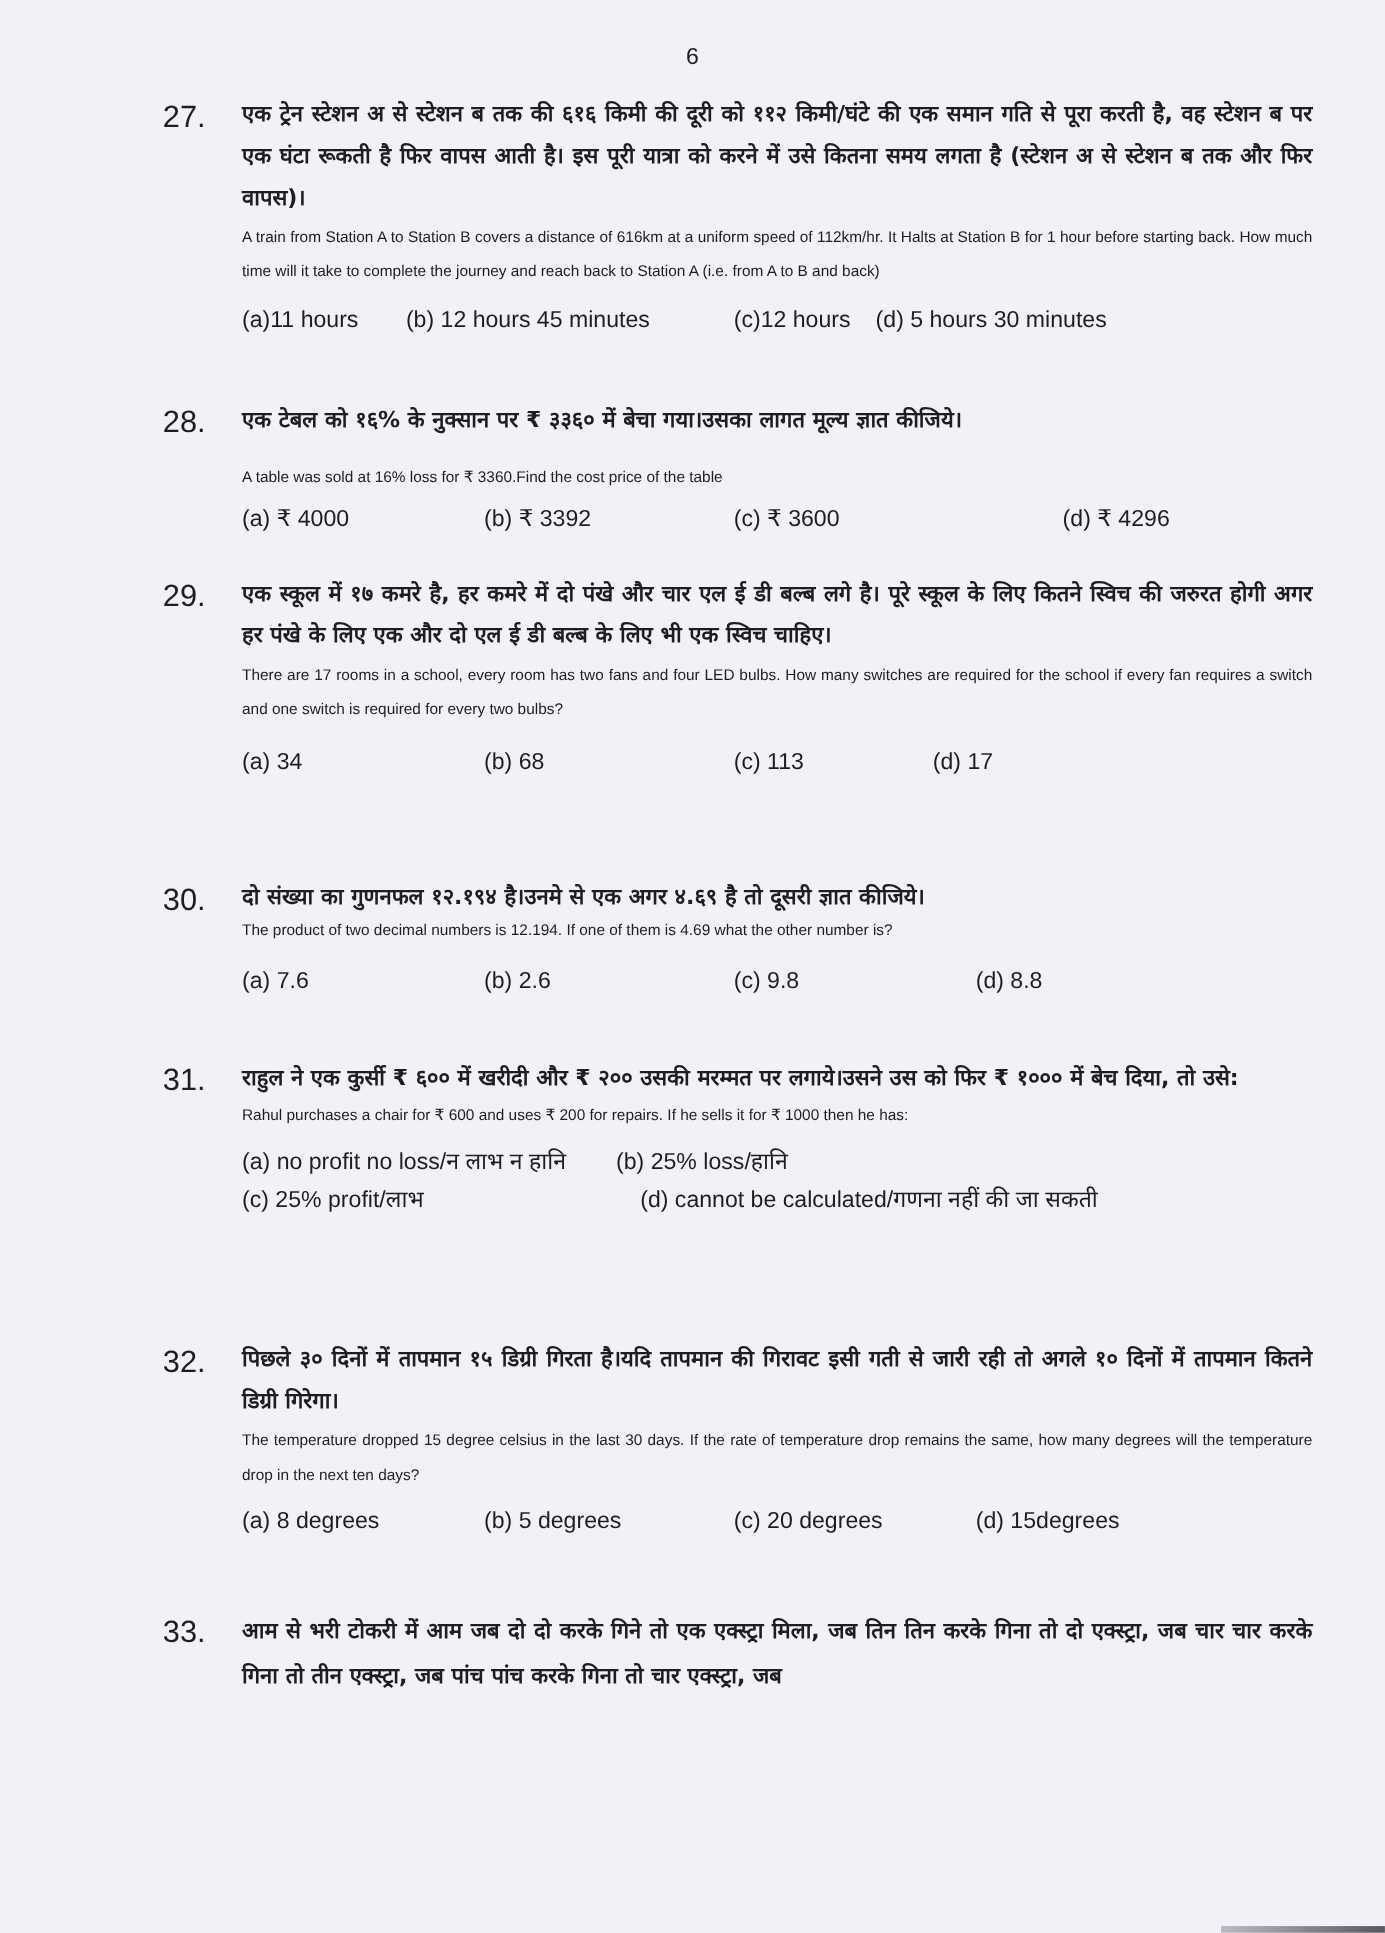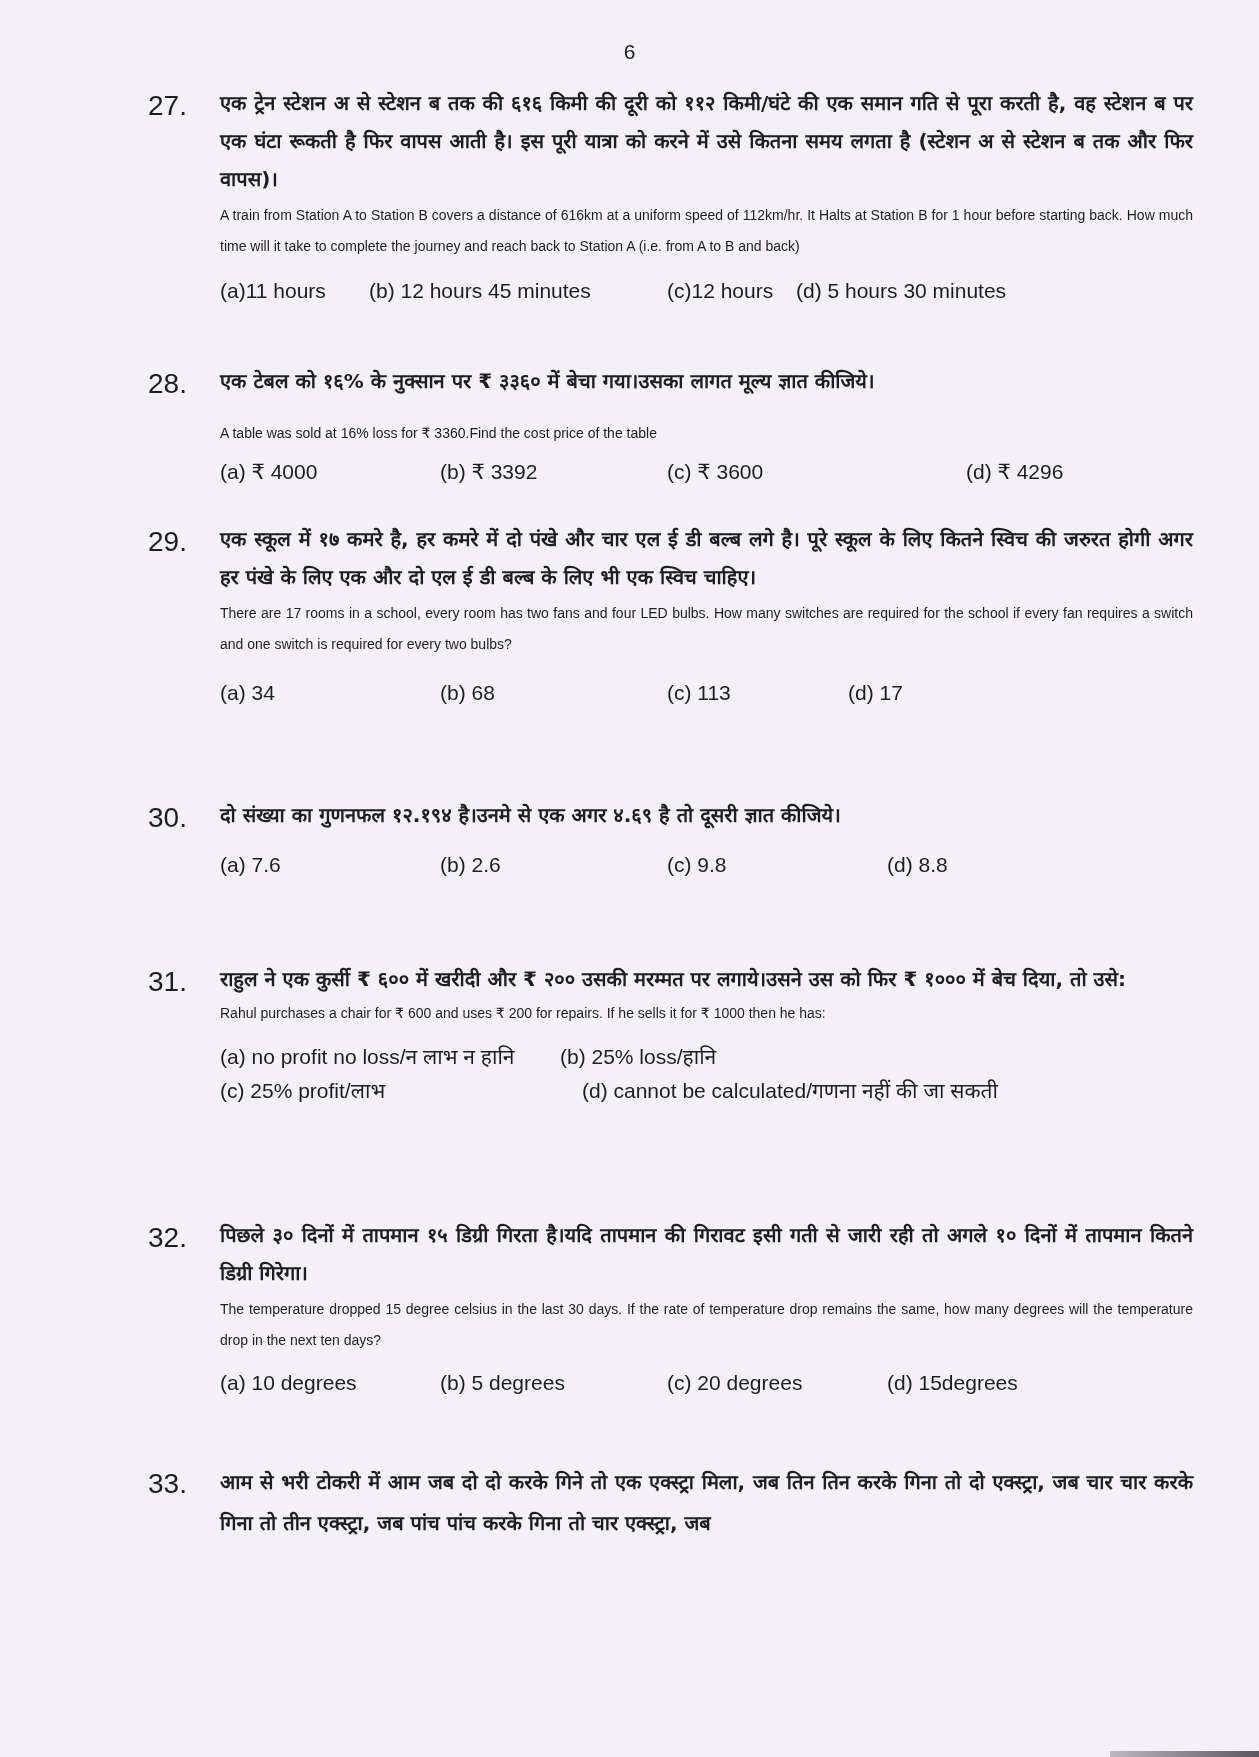--- a/index.html
+++ b/index.html
@@ -122,20 +122,21 @@
       <span style="left:447px;">(c) 113</span>
       <span style="left:628px;">(d) 17</span>
     </div>
   </div>
 </div>
 
 <div class="question" style="top:796px;">
   <div class="q-num" style="top:8px;">30.</div>
   <div class="q-body">
     <div class="hi">दो संख्या का गुणनफल १२.१९४ है।उनमे से एक अगर ४.६९ है तो दूसरी ज्ञात कीजिये।</div>
+    <div class="en" style="margin-top:-4px;">The product of two decimal numbers is 12.194. If one of them is 4.69 what the other number is?</div>
     <div class="opts" style="margin-top:16px;">
       <span style="left:0;">(a) 7.6</span>
       <span style="left:220px;">(b) 2.6</span>
       <span style="left:447px;">(c) 9.8</span>
       <span style="left:667px;">(d) 8.8</span>
     </div>
   </div>
 </div>
 
 <div class="question" style="top:960px;">
@@ -153,21 +154,21 @@
     </div>
   </div>
 </div>
 
 <div class="question" style="top:1216px;">
   <div class="q-num" style="top:8px;">32.</div>
   <div class="q-body">
     <div class="hi">पिछले ३० दिनों में तापमान १५ डिग्री गिरता है।यदि तापमान की गिरावट इसी गती से जारी   रही  तो अगले १० दिनों में तापमान कितने डिग्री गिरेगा।</div>
     <div class="en" style="margin-top:2px;">The temperature dropped 15 degree celsius in the last 30 days. If the rate of temperature drop remains the same, how many degrees will the temperature drop in the next ten days?</div>
     <div class="opts" style="margin-top:12px;">
-      <span style="left:0;">(a) 10 degrees</span>
+      <span style="left:0;">(a) 8 degrees</span>
       <span style="left:220px;">(b) 5 degrees</span>
       <span style="left:447px;">(c) 20 degrees</span>
       <span style="left:667px;">(d) 15degrees</span>
     </div>
   </div>
 </div>
 
 <div class="question" style="top:1462px;">
   <div class="q-num" style="top:8px;">33.</div>
   <div class="q-body">

